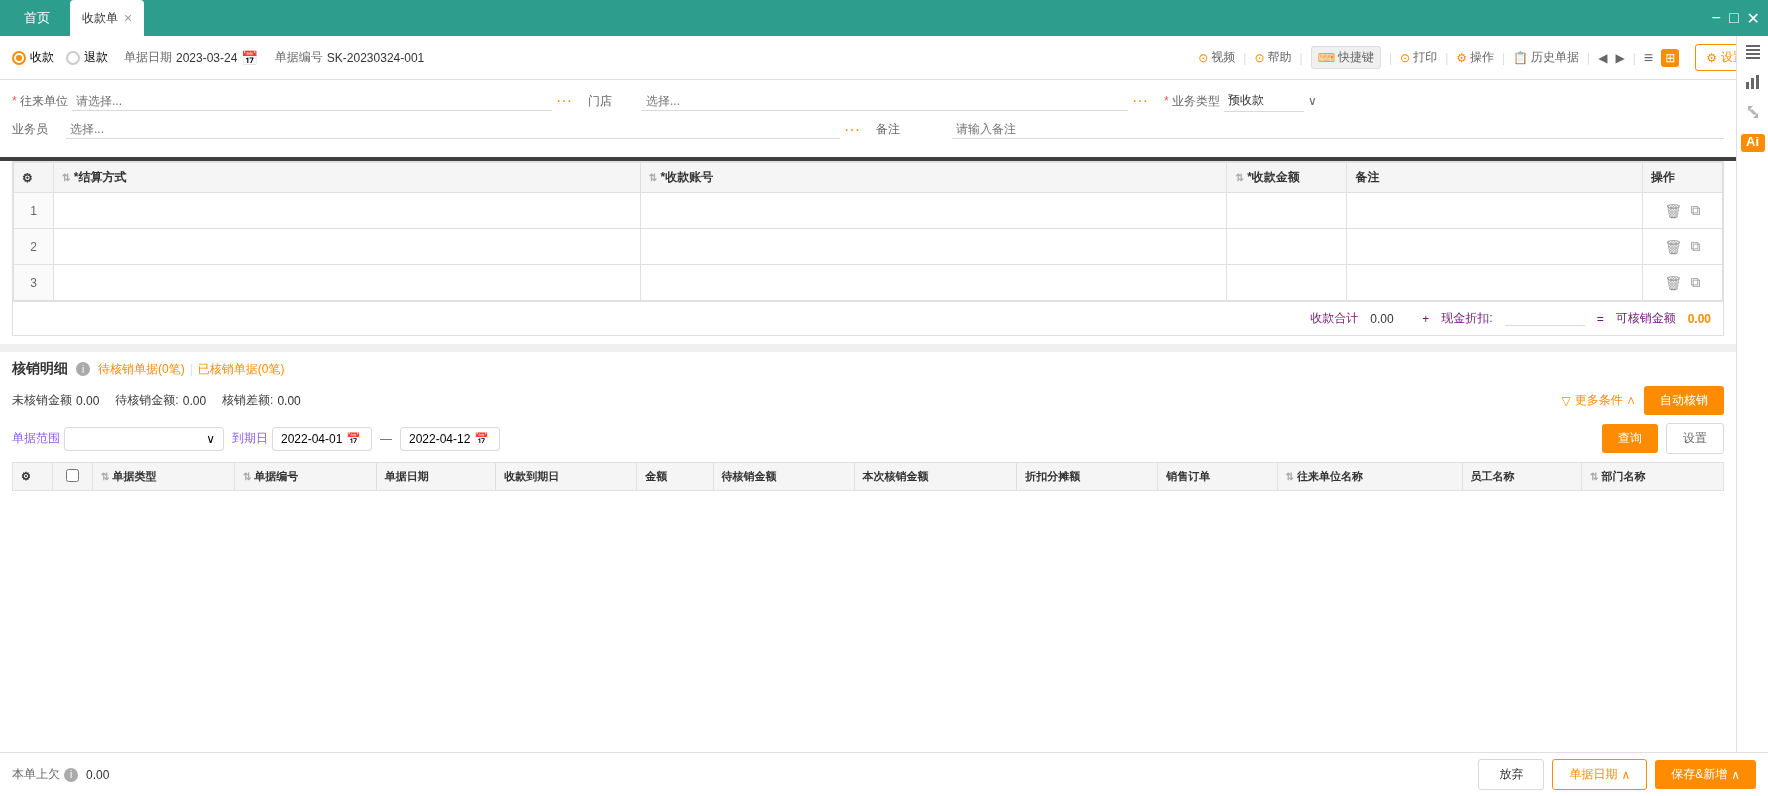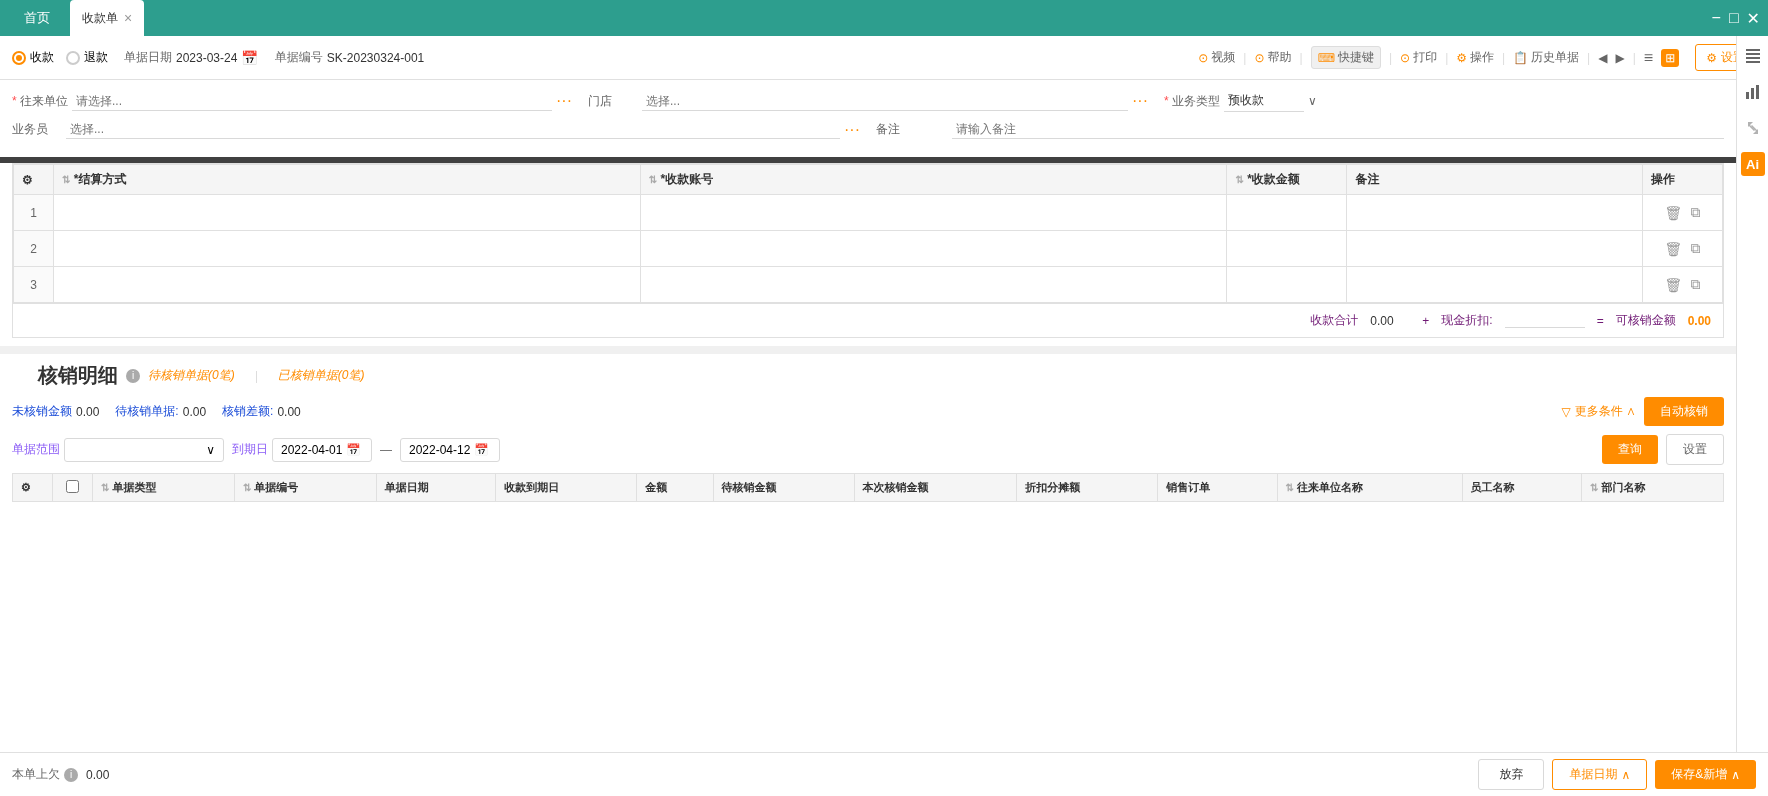--- a/index.html
+++ b/index.html
@@ -100,21 +100,21 @@
       padding: 4px 10px;
       border-radius: 3px;
       cursor: pointer;
       display: flex; align-items: center; gap: 4px;
     }
 
     
     .form-area {
       padding: 10px 12px;
       background: #fff;
-      border-bottom: 6px solid #404040;
+      border-bottom: 4px solid #404040;
     }
     .form-row {
       display: flex;
       align-items: center;
       gap: 16px;
       margin-bottom: 8px;
     }
     .form-field {
       display: flex;
       align-items: center;
@@ -214,43 +214,43 @@
       display: flex;
       flex-direction: column;
       overflow: hidden;
     }
     .verify-header {
       display: flex;
       align-items: center;
       gap: 8px;
       margin-bottom: 8px;
     }
-    .verify-title { font-size: 20px; font-weight: 600; color: #333; margin-left: 26px; }
-    .verify-tabs { display: flex; align-items: center; gap: 20px; font-style: italic; }
+    .verify-title { font-size: 14px; font-weight: 600; color: #333; }
+    .verify-tabs { display: flex; align-items: center; gap: 5px; }
     .verify-tab {
       color: #ff8c00;
       cursor: pointer;
       font-size: 12px;
     }
     .verify-tab-divider { color: #ddd; }
     .info-icon {
       width: 14px; height: 14px; border-radius: 50%;
       background: #aaa; color: #fff;
       display: inline-flex; align-items: center; justify-content: center;
       font-size: 10px; cursor: pointer;
     }
 
     .verify-stats {
       display: flex;
       align-items: center;
       gap: 16px;
       margin-bottom: 8px;
     }
     .verify-stat { display: flex; align-items: center; gap: 4px; }
-    .verify-stat-label { color: #1d4ed8; }
+    .verify-stat-label { color: #404040; }
     .verify-stat-value { color: #333; }
 
     .verify-filter-row {
       display: flex;
       align-items: center;
       justify-content: space-between;
       margin-bottom: 8px;
     }
     .filter-left { display: flex; align-items: center; gap: 8px; }
     .filter-field { display: flex; align-items: center; gap: 4px; }
@@ -360,22 +360,22 @@
       border-left: 1px solid #e0e0e0;
       height: calc(796px - 36px - 44px);
       display: flex;
       flex-direction: column;
       align-items: center;
       padding: 8px 0;
       gap: 12px;
       z-index: 10;
     }
     .sidebar-icon {
-      width: 24px; height: 24px;
-      display: flex; align-items: center; justify-content: center;
+      width: 24px; height: 18px;
+      display: flex; align-items: flex-start; justify-content: center;
       color: #666; cursor: pointer; font-size: 14px;
       border-radius: 3px;
     }
     .sidebar-icon.active { background: #ff8c00; color: #fff; }
 
     
     .content-scroll {
       flex: 1;
       overflow-y: auto;
       padding-right: 32px;
@@ -594,21 +594,21 @@
             <span class="verify-tab">已核销单据(0笔)</span>
           </div>
         </div>
 
         <div class="verify-stats">
           <div class="verify-stat">
             <span class="verify-stat-label">未核销金额</span>
             <span class="verify-stat-value">0.00</span>
           </div>
           <div class="verify-stat">
-            <span class="verify-stat-label">待核销单据:</span>
+            <span class="verify-stat-label">待核销金额:</span>
             <span class="verify-stat-value">0.00</span>
           </div>
           <div class="verify-stat">
             <span class="verify-stat-label">核销差额:</span>
             <span class="verify-stat-value">0.00</span>
           </div>
           <div style="margin-left:auto; display:flex; align-items:center; gap:8px;">
             <span class="more-conditions">
               <span>▽</span>
               更多条件 ∧

